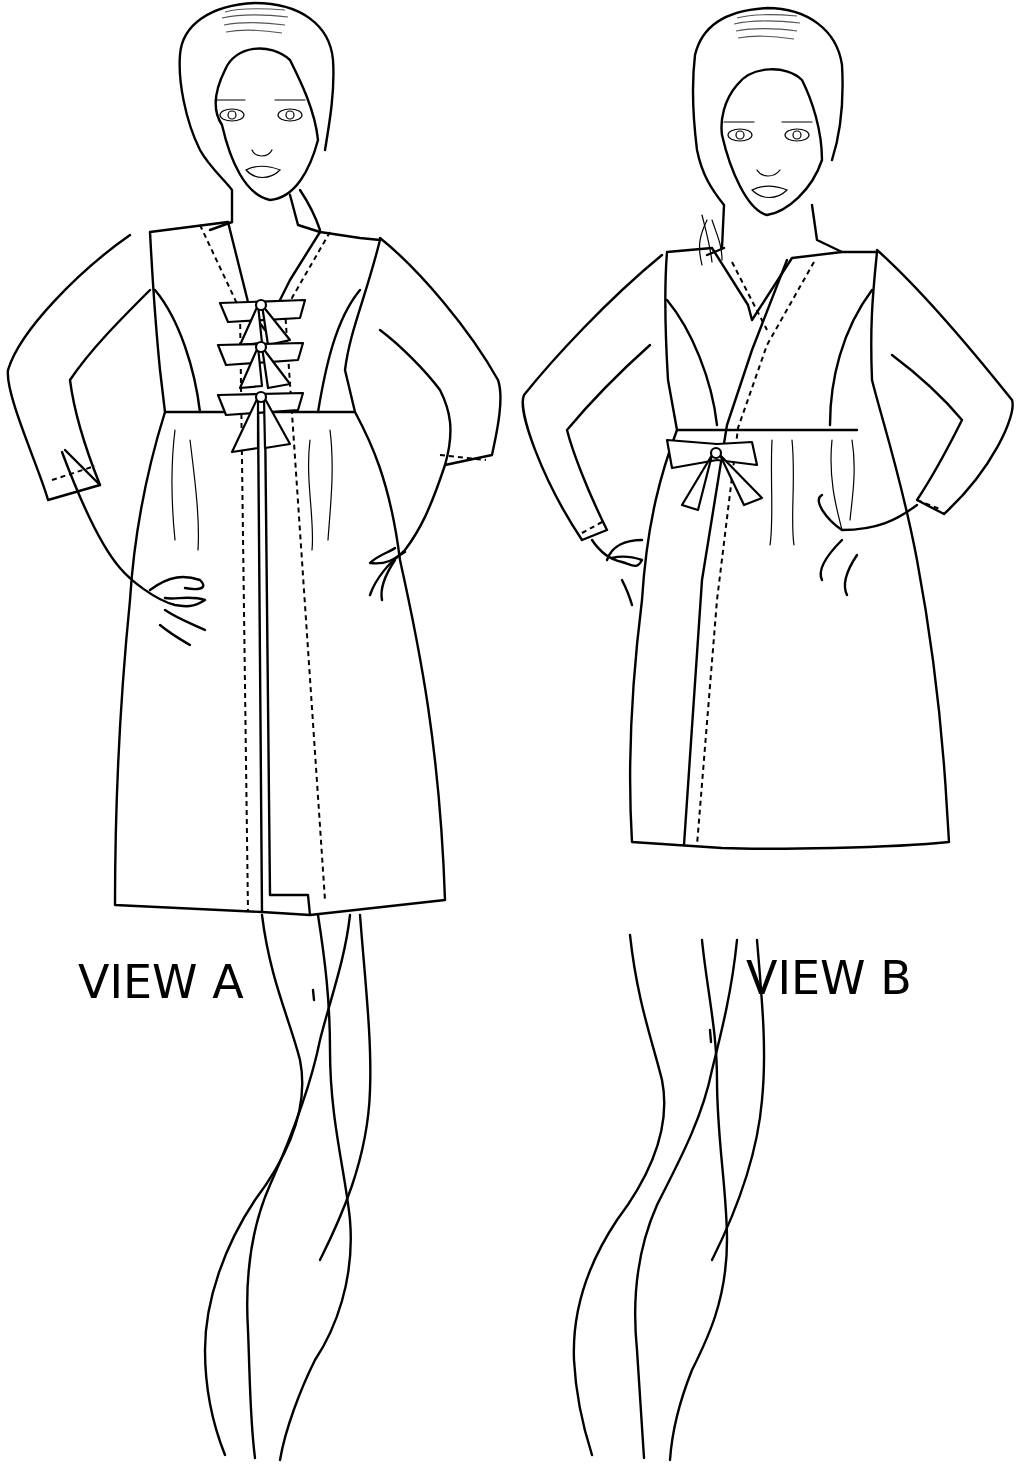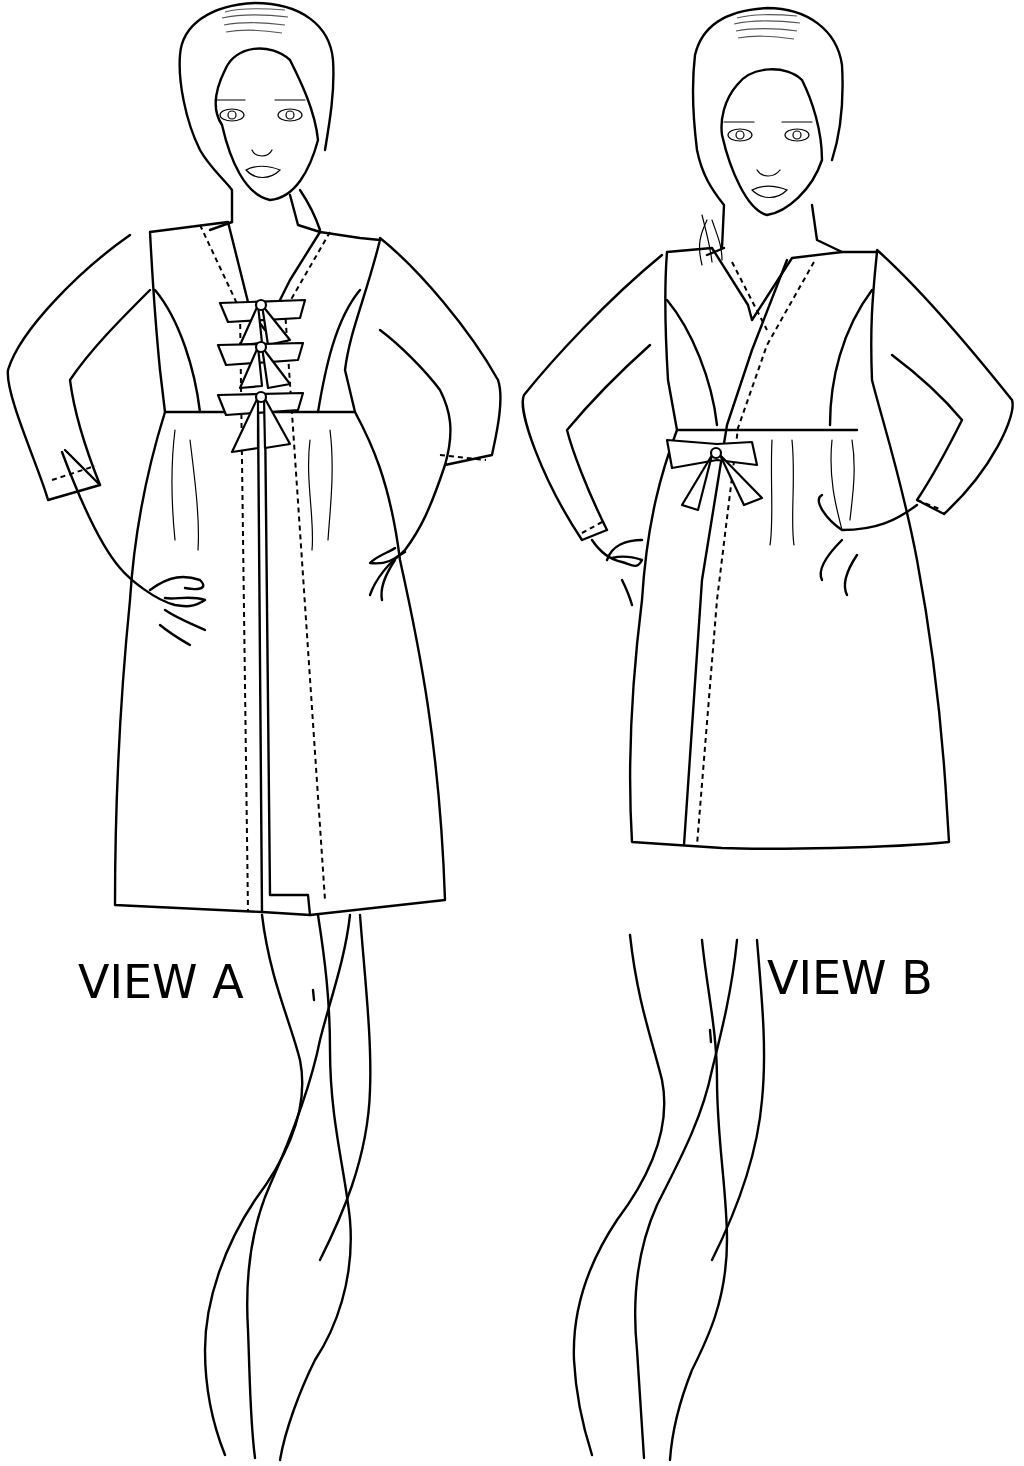--- a/index.html
+++ b/index.html
@@ -6,21 +6,21 @@
   body { width: 1024px; height: 1466px; position: relative; overflow: hidden; font-family: "DejaVu Sans", "Liberation Sans", sans-serif; }
   .figure { position: absolute; top: 0; }
   .figure svg { display: block; }
   .line { fill: none; stroke: #000; stroke-width: 2.4; stroke-linecap: round; stroke-linejoin: round; }
   .thin { fill: none; stroke: #000; stroke-width: 1.2; stroke-linecap: round; }
   .dash { fill: none; stroke: #000; stroke-width: 2; stroke-dasharray: 5 4; }
   .hair { fill: none; stroke: #555; stroke-width: 1.1; }
   .fillw { fill: #fff; stroke: #000; stroke-width: 2.2; stroke-linejoin: round; }
   .label { position: absolute; font-size: 46px; color: #000; letter-spacing: 0px; font-weight: 400; line-height: 1; }
   #label-a { left: 78px; top: 959px; }
-  #label-b { left: 767px; top: 955px; }
+  #label-b { left: 746px; top: 955px; }
 </style>
 </head>
 <body>
 
 <div class="figure" style="left:0; width:512px; height:1466px;">
 <svg width="512" height="1466" viewBox="0 0 512 1466">
 
   <g class="line">
     <path d="M262 915 C 270 980, 290 1020, 300 1060 C 310 1110, 285 1160, 255 1200 C 225 1245, 205 1300, 205 1350 C 205 1395, 215 1430, 225 1455"></path>
     <path d="M350 915 C 345 960, 330 1000, 320 1040 C 310 1090, 290 1140, 270 1185 C 250 1230, 245 1280, 248 1330 C 250 1380, 250 1420, 255 1458"></path>

